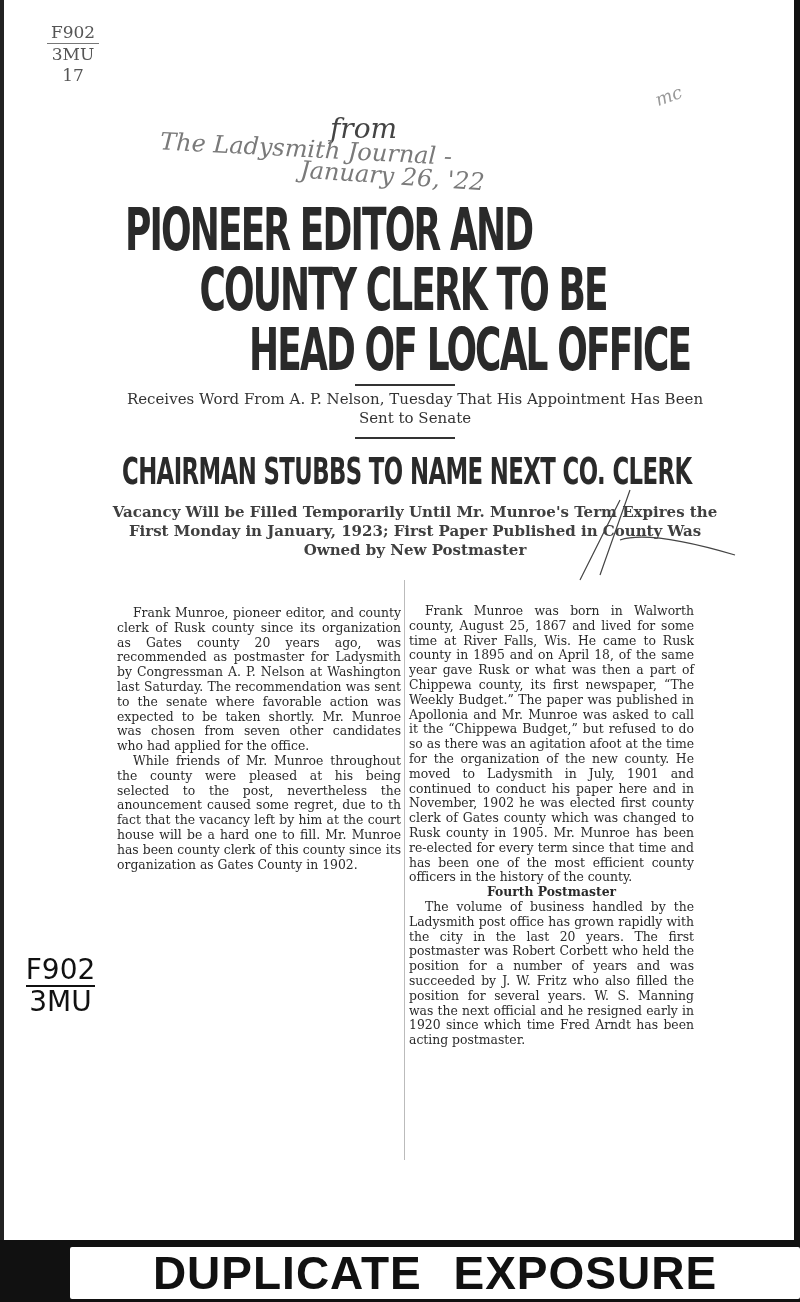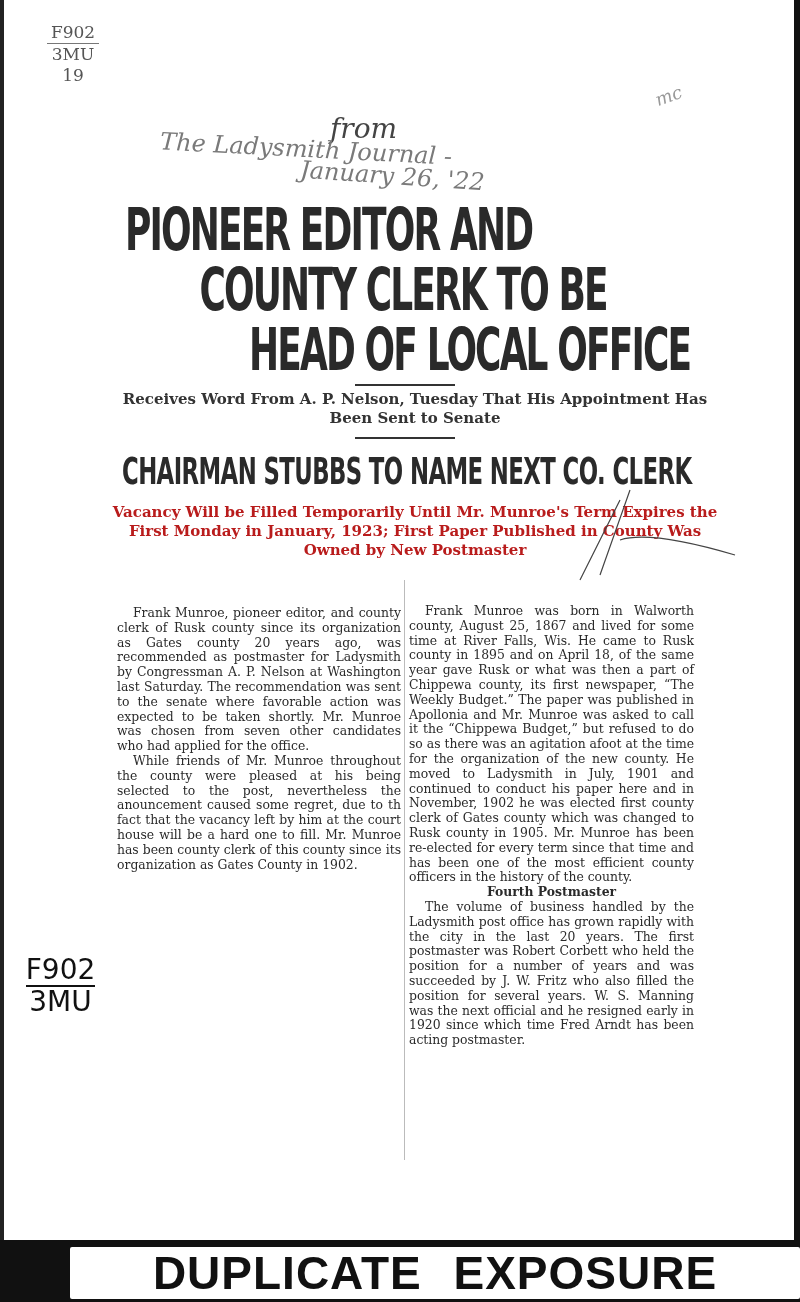--- a/index.html
+++ b/index.html
@@ -25,28 +25,28 @@
     position: absolute; left: 125px; top: 200px; width: 590px;
     font-family: "DejaVu Sans", sans-serif; font-weight: bold; color: #2a2a2a;
     font-size: 58px; line-height: 60px; letter-spacing: -3px;
     transform: scaleX(0.62); transform-origin: left top;
   }
   .headline div { white-space: nowrap; }
   .headline .l1 { margin-left: 0; }
   .headline .l2 { margin-left: 120px; }
   .headline .l3 { margin-left: 200px; }
   .rule { position: absolute; height: 2px; background: #333; }
-  .deck1 { position: absolute; left: 110px; top: 390px; width: 610px; text-align: center; font-size: 15px; line-height: 19px; font-weight: bold; color: #333; }
+  .deck1 { position: absolute; left: 110px; top: 390px; width: 610px; text-align: center; font-size: 15px; line-height: 19px; font-weight: normal; color: #333; }
   .headline2 {
     position: absolute; left: 122px; top: 449px; white-space: nowrap;
     font-family: "DejaVu Sans", sans-serif; font-weight: bold; color: #2a2a2a;
     font-size: 38px; letter-spacing: -1px;
     transform: scaleX(0.6); transform-origin: left top;
   }
-  .deck2 { position: absolute; left: 110px; top: 503px; width: 610px; text-align: center; font-size: 15px; line-height: 19px; font-weight: bold; color: #b91c1c; }
+  .deck2 { position: absolute; left: 110px; top: 503px; width: 610px; text-align: center; font-size: 15px; line-height: 19px; font-weight: bold; color: #404040; }
   .col { position: absolute; font-size: 12.4px; line-height: 14.8px; text-align: justify; color: #2a2a2a; margin-top: 20px; }
   .col p { margin: 0; text-indent: 16px; }
   .col-left { left: 117px; top: 586px; width: 284px; }
   .col-right { left: 409px; top: 584px; width: 285px; }
   .col-div { position: absolute; left: 404px; top: 580px; width: 1px; height: 580px; background: #bbb; }
   .subhead { text-align: center; font-weight: bold; margin: 0; text-indent: 0 !important; }
   .quote { font-weight: bold; margin: 0 10px 0 16px !important; text-indent: 14px; }
   .pencil { position: absolute; left: 560px; top: 480px; width: 180px; height: 110px; }
 
   .bottom-band { position: absolute; left: 0; top: 1240px; width: 800px; height: 62px; background: #111; }
@@ -60,21 +60,21 @@
 </style>
 </head>
 <body>
 
 <div class="left-edge"></div>
 <div class="right-edge"></div>
 
 <div class="hand call-top">
   <div class="num">F902</div>
   <div>3MU</div>
-  <div>19</div>
+  <div>17</div>
 </div>
 <div class="hand initials">mc</div>
 <div class="hand src-from">from</div>
 <div class="hand src-paper">The Ladysmith Journal -</div>
 <div class="hand src-date">January 26, '22</div>
 
 <div class="headline">
   <div class="l1">PIONEER EDITOR AND</div>
   <div class="l2">COUNTY CLERK TO BE</div>
   <div class="l3">HEAD OF LOCAL OFFICE</div>

